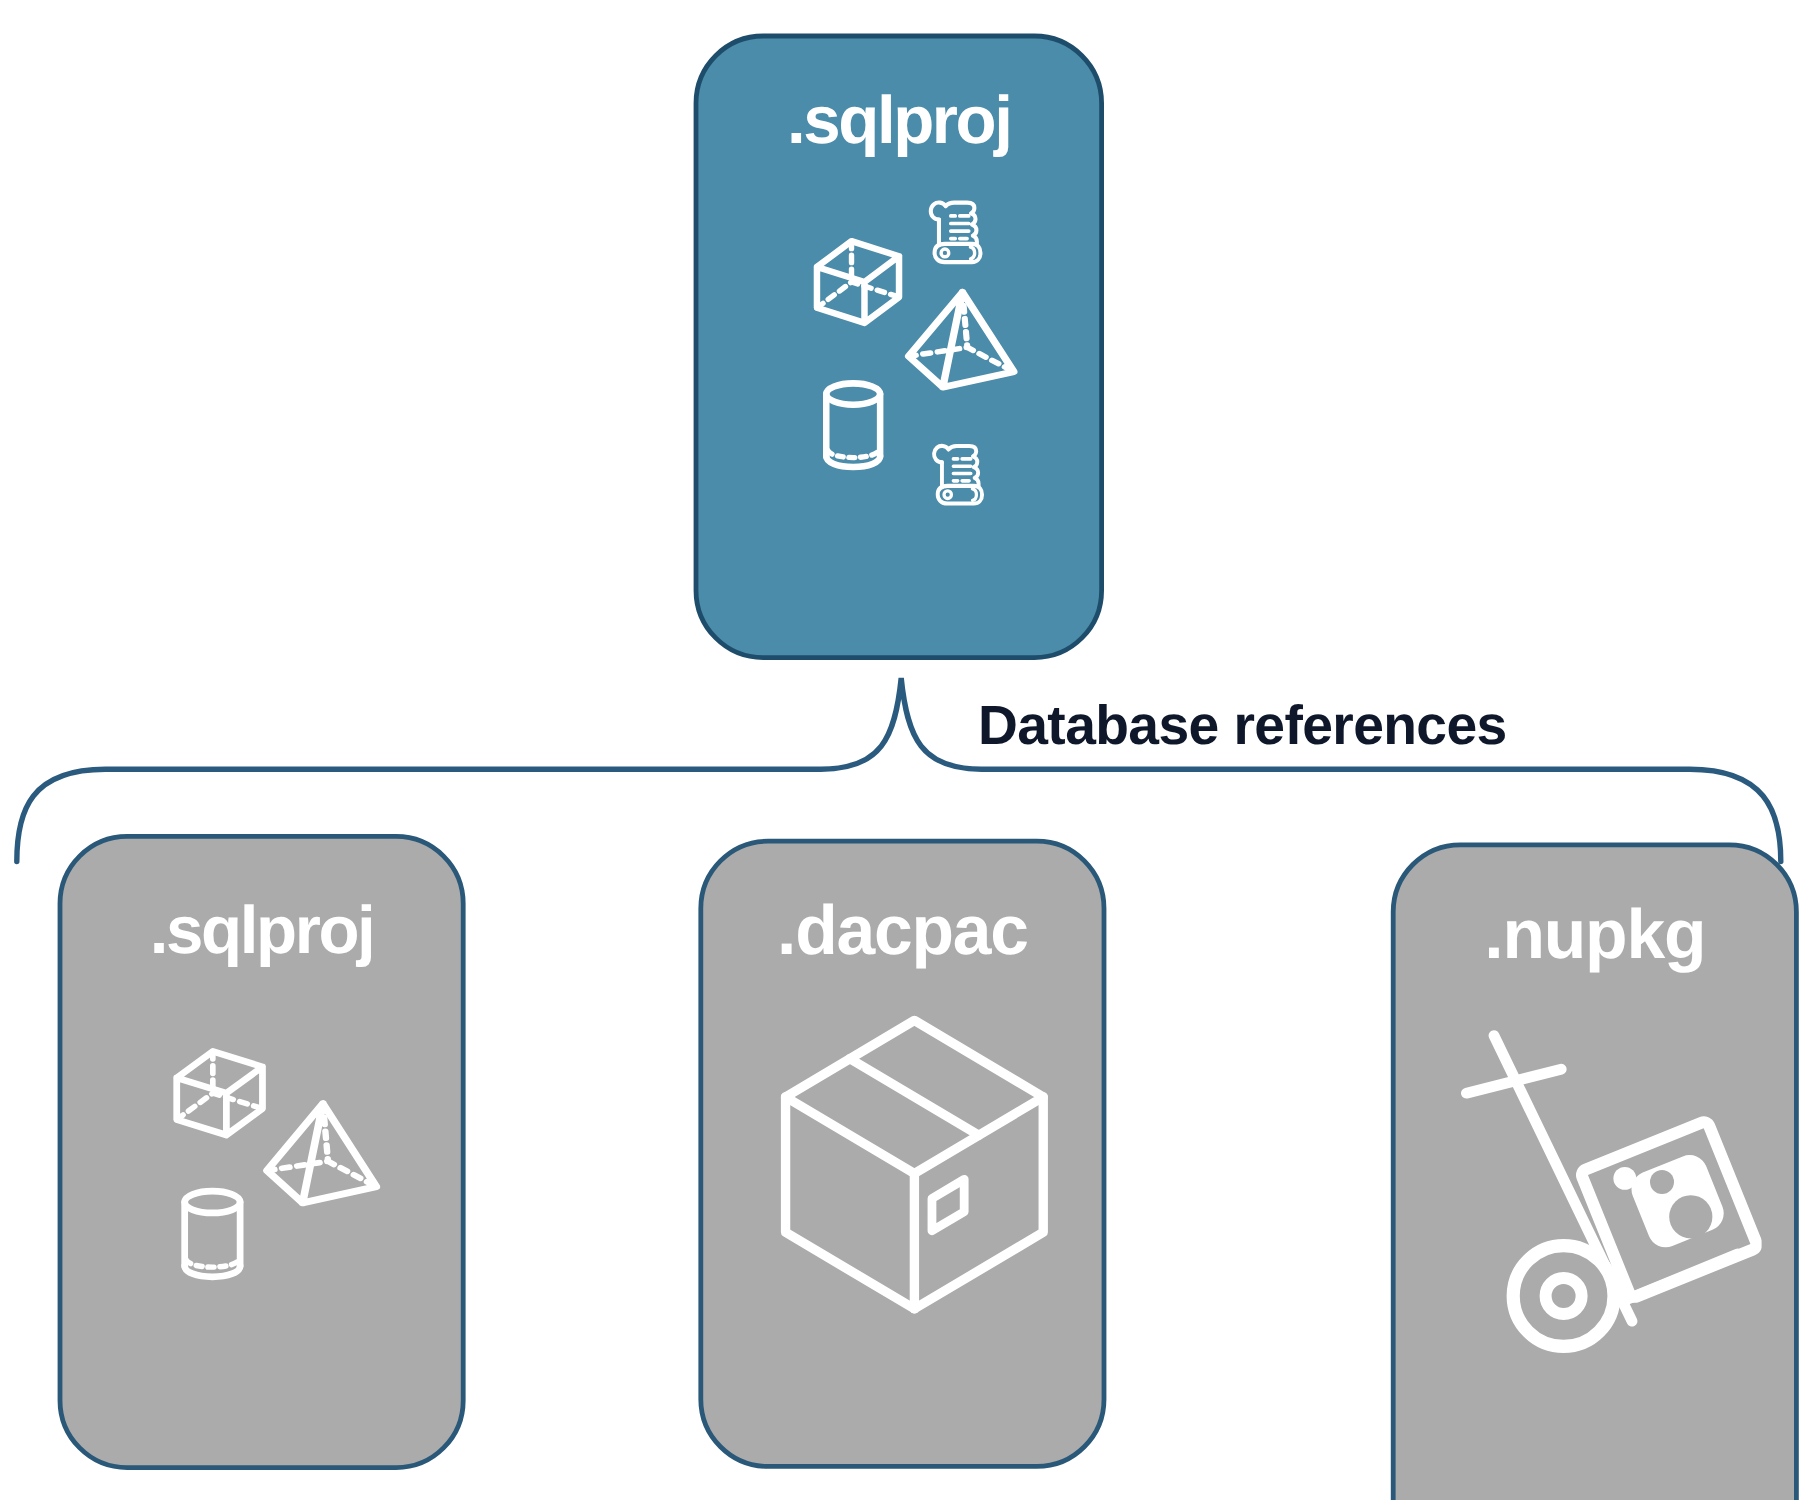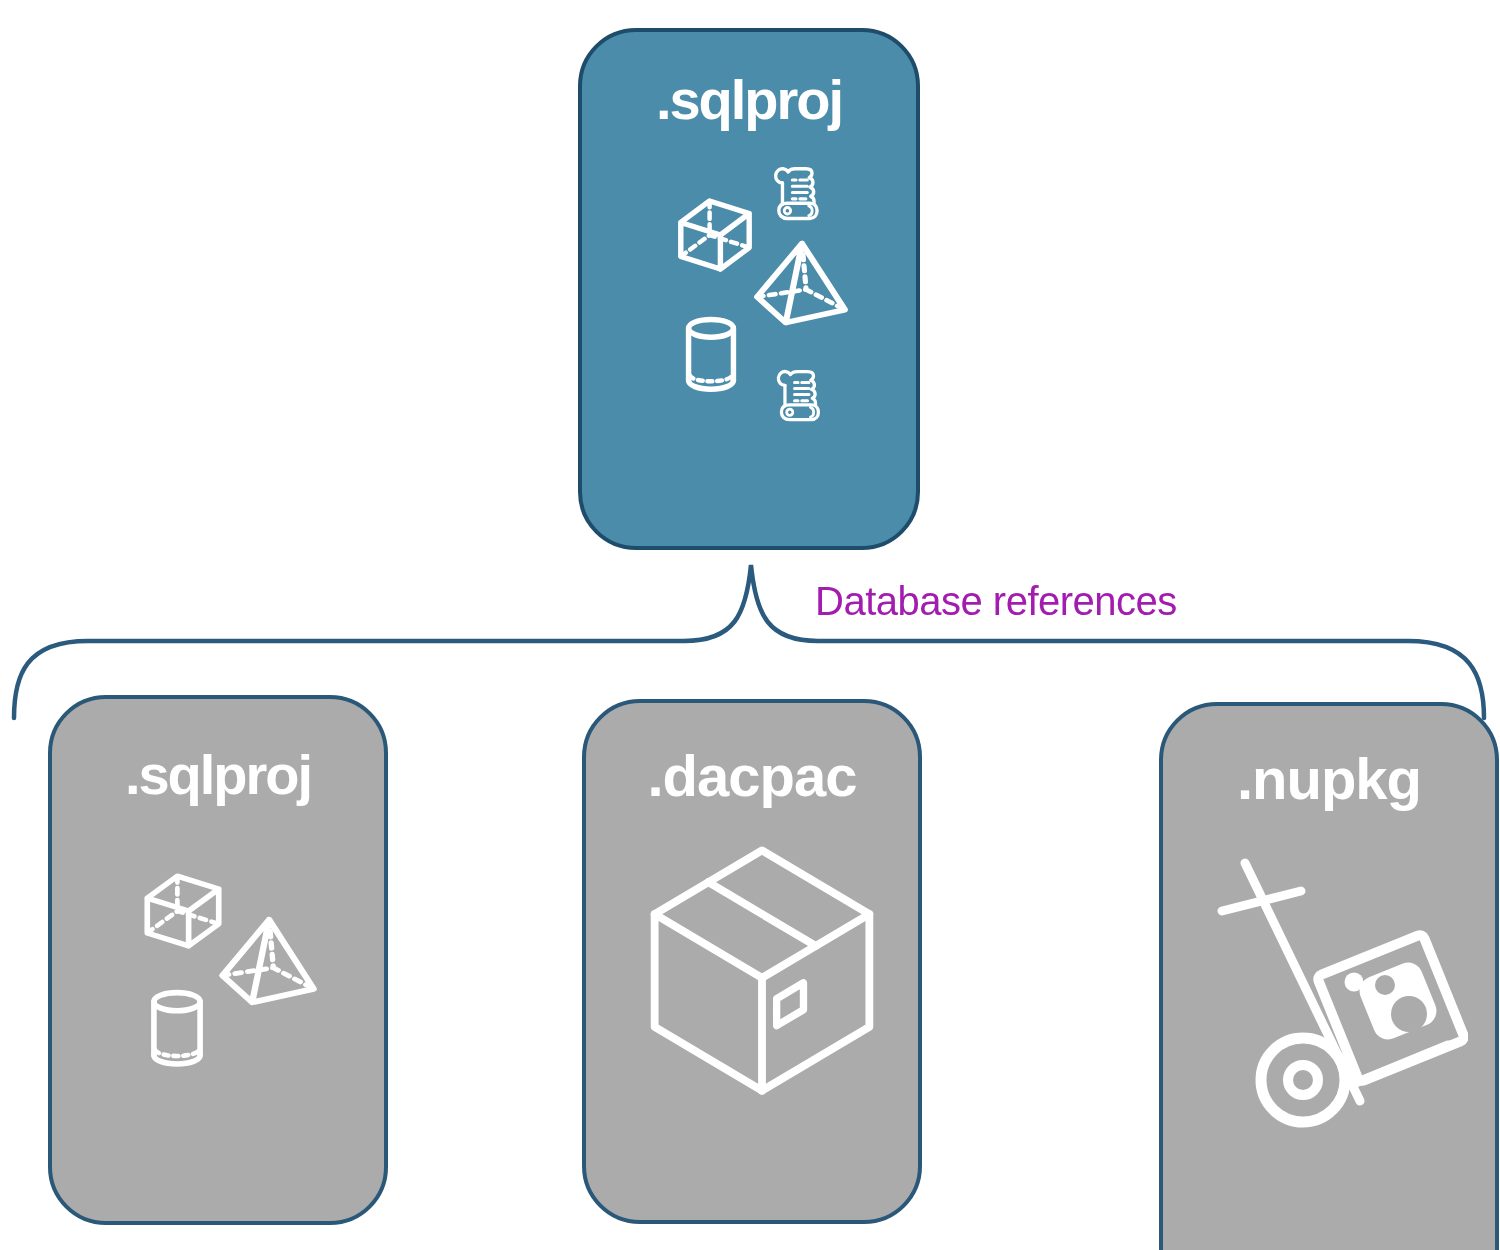--- a/index.html
+++ b/index.html
@@ -22,21 +22,21 @@
   }
   .node--root .node-label  { top:40px; font-size:56px; letter-spacing:-2px; }
   .pos-0 .node-label { top:48px; font-size:56px; letter-spacing:-2px; }
   .pos-1 .node-label { top:44px; font-size:58px; letter-spacing:-1px; }
   .pos-2 .node-label { top:44px; font-size:58px; letter-spacing:-1px; }
   .icon { position:absolute; }
   .icon svg { display:block; width:100%; height:100%; }
   .brace { position:absolute; left:0; top:545px; width:1500px; height:200px; }
   .connector-label {
     position:absolute; left:815px; top:581px;
-    color:#a21caf; font-weight:normal; font-size:40px; line-height:1;
+    color:#0f172a; font-weight:bold; font-size:46px; line-height:1;
     letter-spacing:-0.5px; white-space:nowrap;
   }
 </style>
 </head>
 <body>
 
 <div id="canvas">
 
   <div class="node node--root">
     <div class="node-label">.sqlproj</div>

